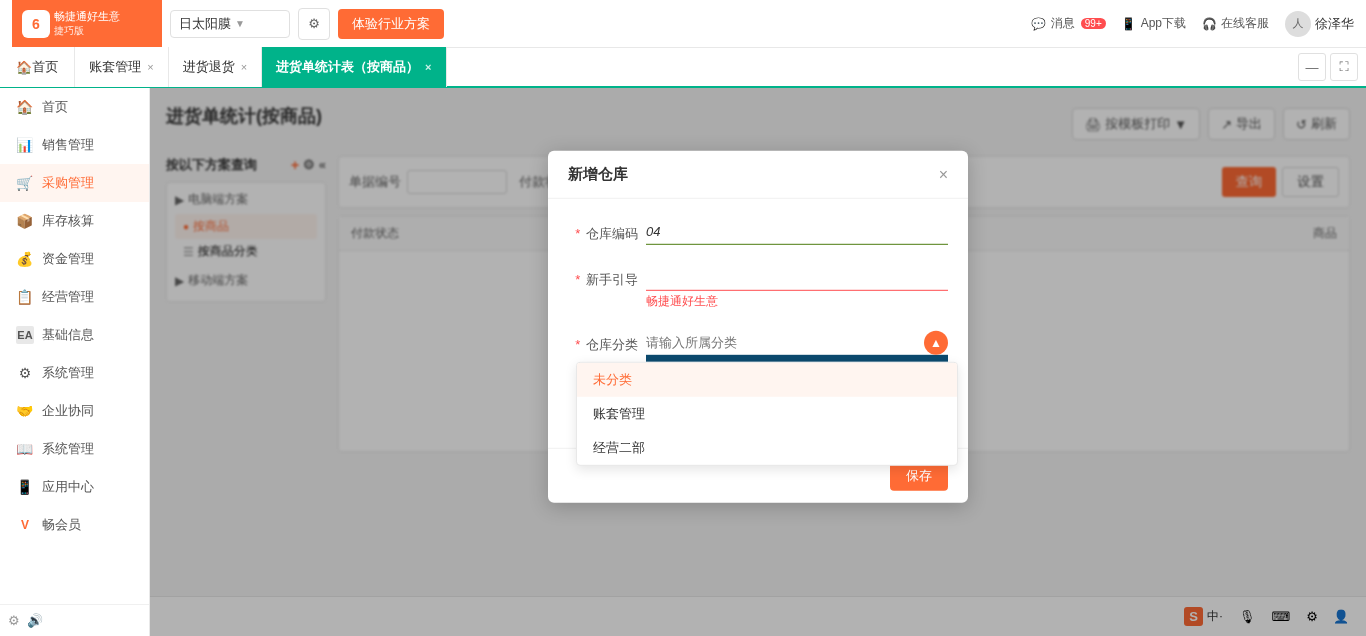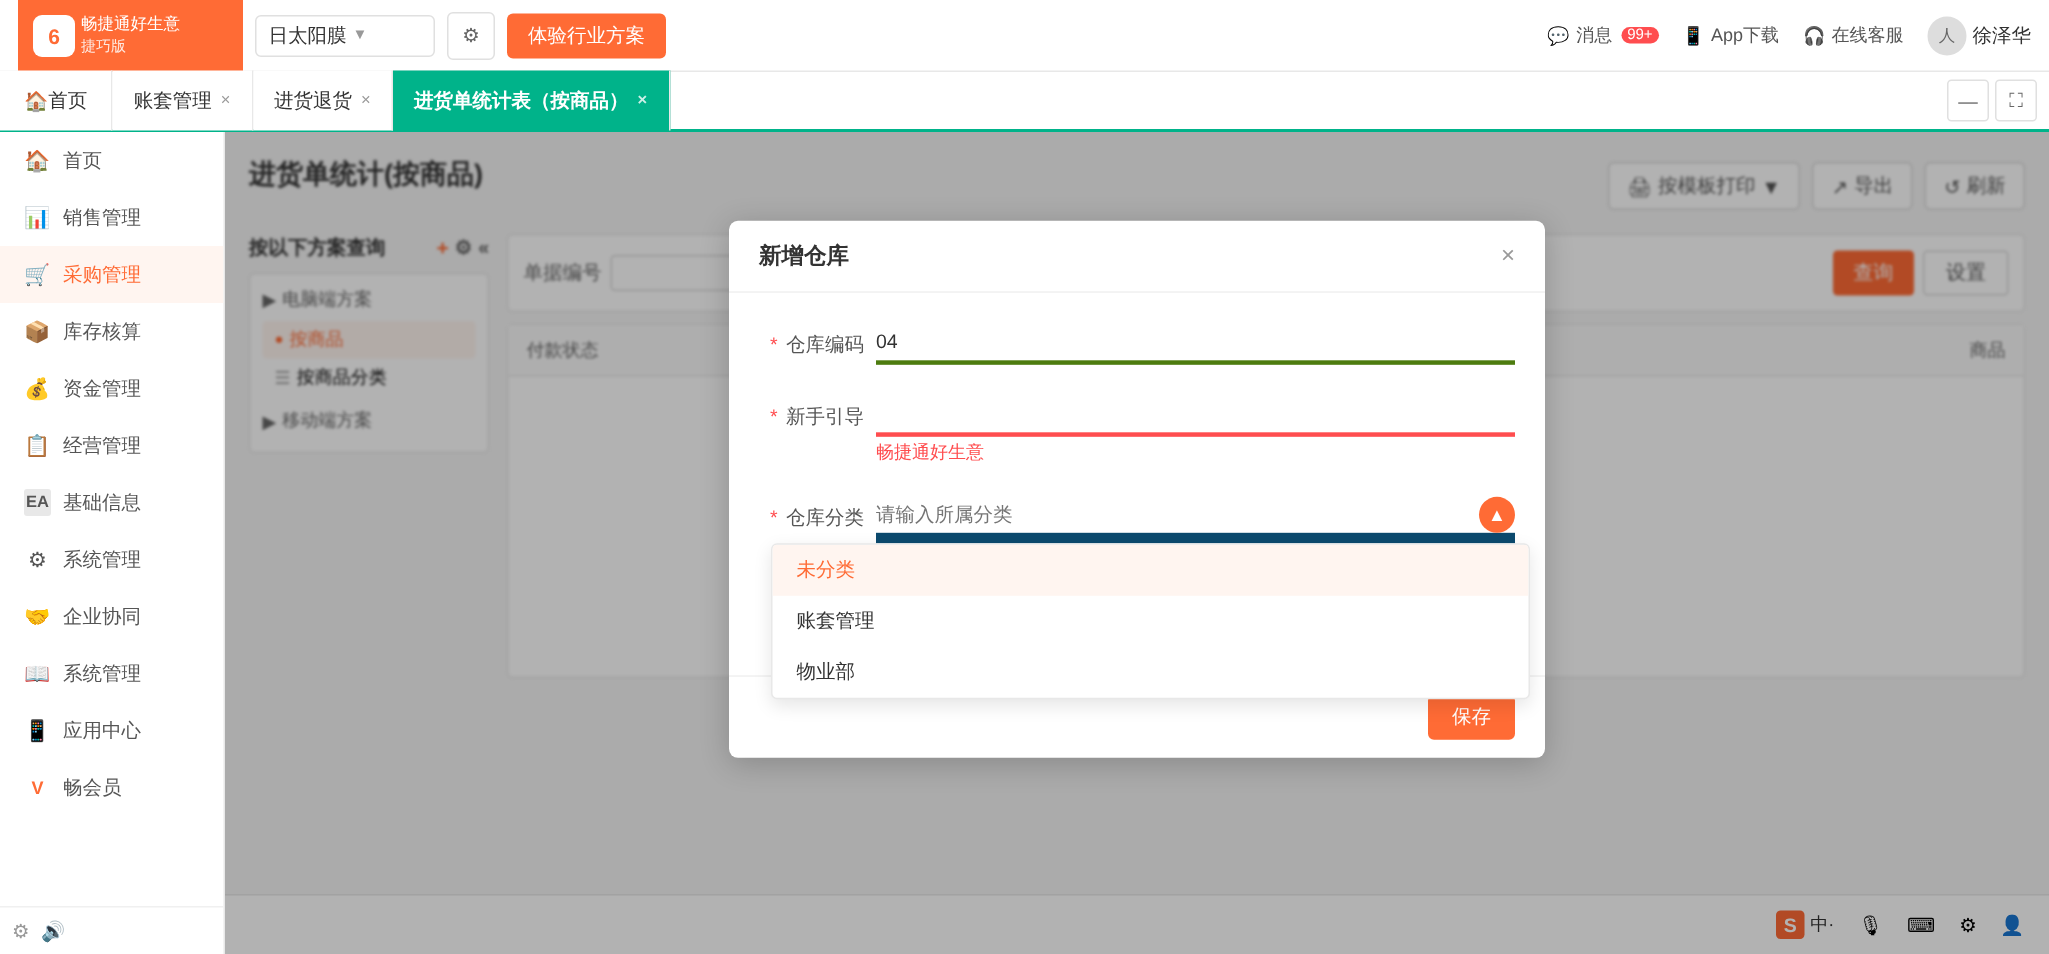--- a/index.html
+++ b/index.html
@@ -109,36 +109,37 @@
     
     .modal-overlay {
       position: absolute; top: 0; left: 0; right: 0; bottom: 0;
       background: rgba(0,0,0,0.3); z-index: 100;
     }
 
     
     .modal {
       position: absolute; top: 50%; left: 50%; transform: translate(-50%, -60%);
       background: #fff; border-radius: 6px; box-shadow: 0 4px 20px rgba(0,0,0,0.2);
-      width: 544px; z-index: 101; overflow: visible;
+      width: 420px; z-index: 101; overflow: visible;
     }
     .modal-header {
       display: flex; align-items: center; justify-content: space-between;
       padding: 14px 20px; border-bottom: 1px solid #f0f0f0;
     }
     .modal-title { font-size: 15px; font-weight: bold; color: #333; }
     .modal-close { cursor: pointer; color: #999; font-size: 16px; }
     .modal-body { padding: 20px; }
     .form-row { margin-bottom: 20px; display: flex; align-items: flex-start; gap: 8px; }
     .form-label { font-size: 13px; color: #555; min-width: 70px; text-align: right; padding-top: 6px; }
     .required { color: #ff4d4f; margin-right: 2px; }
     .form-input {
-      flex: 1; border: none; border-bottom: 3px solid #4d7c0f;
+      flex: 1; border: none; border-bottom: 1px solid #4d7c0f;
       padding: 5px 0; font-size: 13px; outline: none; color: #333;
       background: transparent;
+      font-style: italic;
     }
     .form-input.error-border { border-bottom-color: #ff4d4f; }
     .error-msg { color: #ff4d4f; font-size: 12px; margin-top: 2px; }
     .form-field-wrap { flex: 1; display: flex; flex-direction: column; }
     .modal-footer { display: flex; justify-content: flex-end; padding: 12px 20px; border-top: 1px solid #f0f0f0; gap: 8px; }
 
     
     .dropdown-wrap { position: relative; flex: 1; }
     .dropdown-input-row {
       display: flex; align-items: center; border-bottom: 7px solid #0c4a6e;
@@ -436,21 +437,21 @@
             </div>
 
             <div class="dropdown-list">
               <div class="dropdown-option selected">
                 <span>未分类</span>
               </div>
               <div class="dropdown-option">
                 <span>账套管理</span>
               </div>
               <div class="dropdown-option">
-                <span>物业部</span>
+                <span>经营二部</span>
               </div>
             </div>
           </div>
         </div>
 
         <div class="form-row" style="margin-top:8px;">
           <div class="form-label">备注</div>
           <div class="form-field-wrap">
             <input class="form-input" placeholder="" style="">
           </div>

